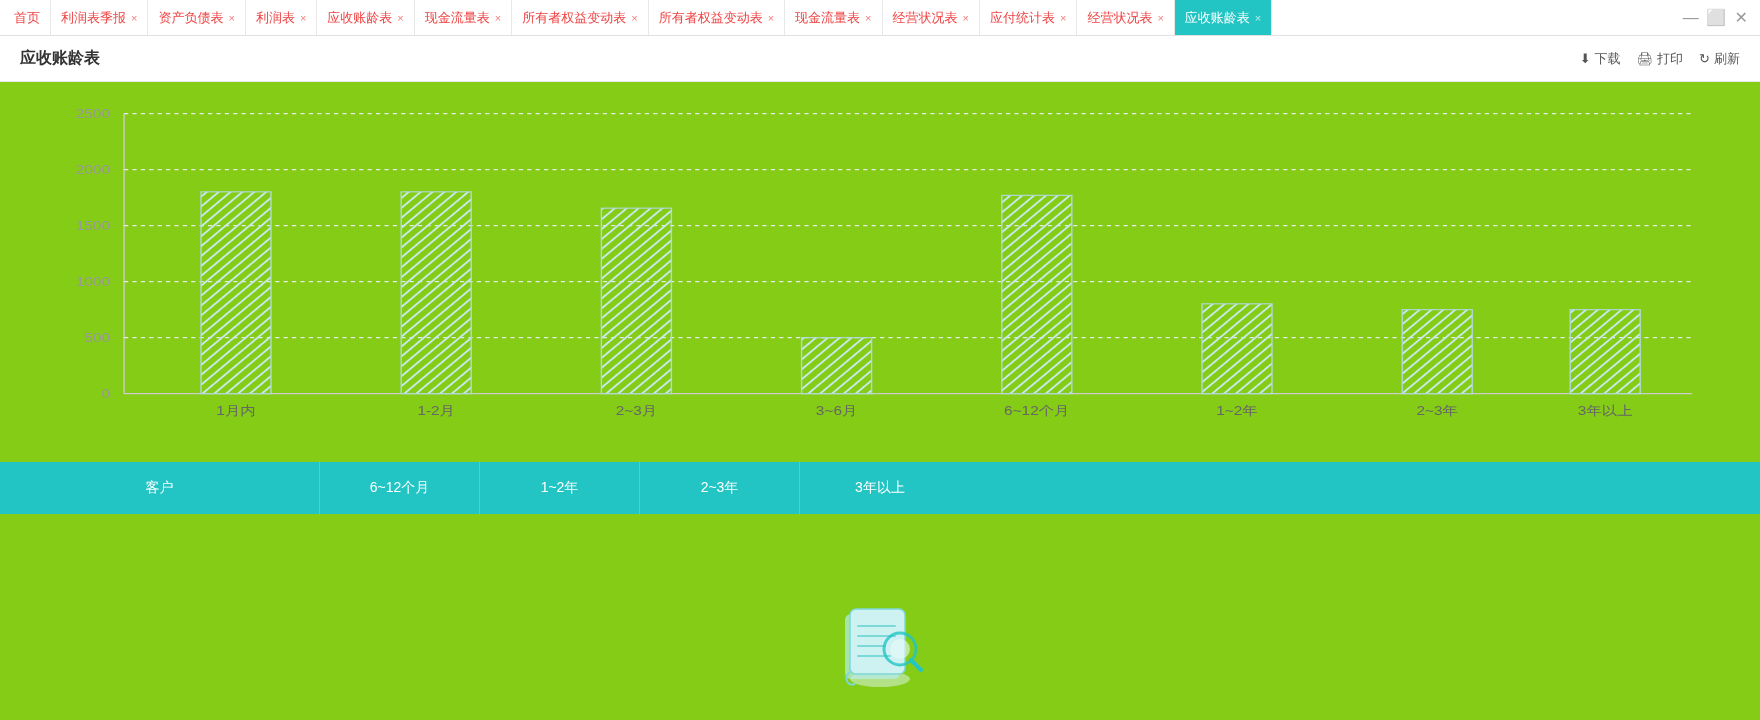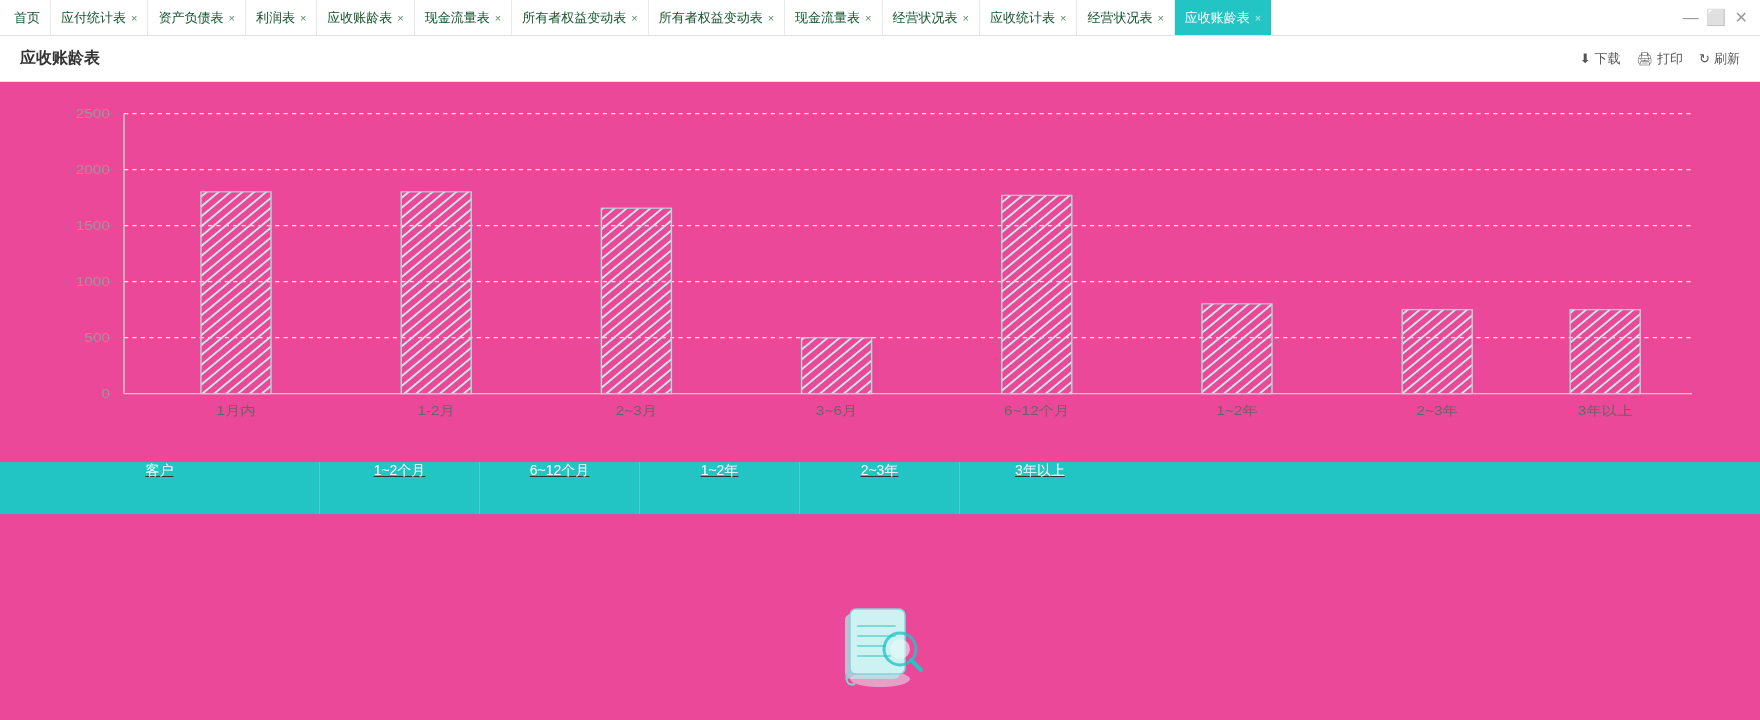--- a/index.html
+++ b/index.html
@@ -17,21 +17,21 @@
       position: relative;
     }
     .tab-item {
       display: flex;
       align-items: center;
       padding: 0 10px;
       height: 100%;
       cursor: pointer;
       white-space: nowrap;
       font-size: 13px;
-      color: #14532d;
+      color: #ef4444;
       border-right: 1px solid #e8e8e8;
       flex-shrink: 0;
     }
     .tab-item.active {
       background: #22c4c4;
       color: #fff;
     }
     .tab-item .tab-close {
       margin-left: 5px;
       font-size: 11px;
@@ -77,25 +77,24 @@
       display: flex;
       align-items: center;
       gap: 4px;
       cursor: pointer;
       font-size: 13px;
       color: #555;
     }
 
     
     .main-content {
-      background: #ec4899;
+      background: #84cc16;
       margin: 0;
       height: calc(720px - 36px - 46px);
       overflow-y: auto;
-      text-decoration: underline;
     }
 
     
     .chart-area {
       padding: 20px 40px 10px;
       height: 380px;
       position: relative;
     }
     .chart-svg {
       width: 100%;
@@ -105,21 +104,21 @@
     
     .table-header {
       display: grid;
       grid-template-columns: 2fr 1fr 1fr 1fr 1fr 1fr 1fr 1fr 1fr 1fr;
       background: #22c4c4;
       color: #fff;
       height: 52px;
     }
     .table-header-cell {
       display: flex;
-      align-items: flex-start;
+      align-items: center;
       justify-content: center;
       font-size: 14px;
       font-weight: 500;
       border-right: 1px solid rgba(255,255,255,0.2);
     }
     .table-header-cell:last-child { border-right: none; }
 
     
     .empty-state {
       display: flex;
@@ -137,57 +136,57 @@
     }
   </style>
 </head>
 <body>
 
 <div class="tab-bar">
   <div class="tab-item">
     <span>首页</span>
   </div>
   <div class="tab-item">
+    <span>利润表季报</span>
+    <span class="tab-close">×</span>
+  </div>
+  <div class="tab-item">
+    <span>资产负债表</span>
+    <span class="tab-close">×</span>
+  </div>
+  <div class="tab-item">
+    <span>利润表</span>
+    <span class="tab-close">×</span>
+  </div>
+  <div class="tab-item">
+    <span>应收账龄表</span>
+    <span class="tab-close">×</span>
+  </div>
+  <div class="tab-item">
+    <span>现金流量表</span>
+    <span class="tab-close">×</span>
+  </div>
+  <div class="tab-item">
+    <span>所有者权益变动表</span>
+    <span class="tab-close">×</span>
+  </div>
+  <div class="tab-item">
+    <span>所有者权益变动表</span>
+    <span class="tab-close">×</span>
+  </div>
+  <div class="tab-item">
+    <span>现金流量表</span>
+    <span class="tab-close">×</span>
+  </div>
+  <div class="tab-item">
+    <span>经营状况表</span>
+    <span class="tab-close">×</span>
+  </div>
+  <div class="tab-item">
     <span>应付统计表</span>
-    <span class="tab-close">×</span>
-  </div>
-  <div class="tab-item">
-    <span>资产负债表</span>
-    <span class="tab-close">×</span>
-  </div>
-  <div class="tab-item">
-    <span>利润表</span>
-    <span class="tab-close">×</span>
-  </div>
-  <div class="tab-item">
-    <span>应收账龄表</span>
-    <span class="tab-close">×</span>
-  </div>
-  <div class="tab-item">
-    <span>现金流量表</span>
-    <span class="tab-close">×</span>
-  </div>
-  <div class="tab-item">
-    <span>所有者权益变动表</span>
-    <span class="tab-close">×</span>
-  </div>
-  <div class="tab-item">
-    <span>所有者权益变动表</span>
-    <span class="tab-close">×</span>
-  </div>
-  <div class="tab-item">
-    <span>现金流量表</span>
-    <span class="tab-close">×</span>
-  </div>
-  <div class="tab-item">
-    <span>经营状况表</span>
-    <span class="tab-close">×</span>
-  </div>
-  <div class="tab-item">
-    <span>应收统计表</span>
     <span class="tab-close">×</span>
   </div>
   <div class="tab-item">
     <span>经营状况表</span>
     <span class="tab-close">×</span>
   </div>
   <div class="tab-item active">
     <span>应收账龄表</span>
     <span class="tab-close">×</span>
   </div>
@@ -270,23 +269,20 @@
       <text x="998" y="268" text-anchor="middle" font-size="11" fill="#666">2~3年</text>
       <text x="1118" y="268" text-anchor="middle" font-size="11" fill="#666">3年以上</text>
     </svg>
   </div>
 
   <div class="table-header">
     <div class="table-header-cell">
       <span>客户</span>
     </div>
     <div class="table-header-cell">
-      <span>1~2个月</span>
-    </div>
-    <div class="table-header-cell">
       <span>6~12个月</span>
     </div>
     <div class="table-header-cell">
       <span>1~2年</span>
     </div>
     <div class="table-header-cell">
       <span>2~3年</span>
     </div>
     <div class="table-header-cell">
       <span>3年以上</span>

